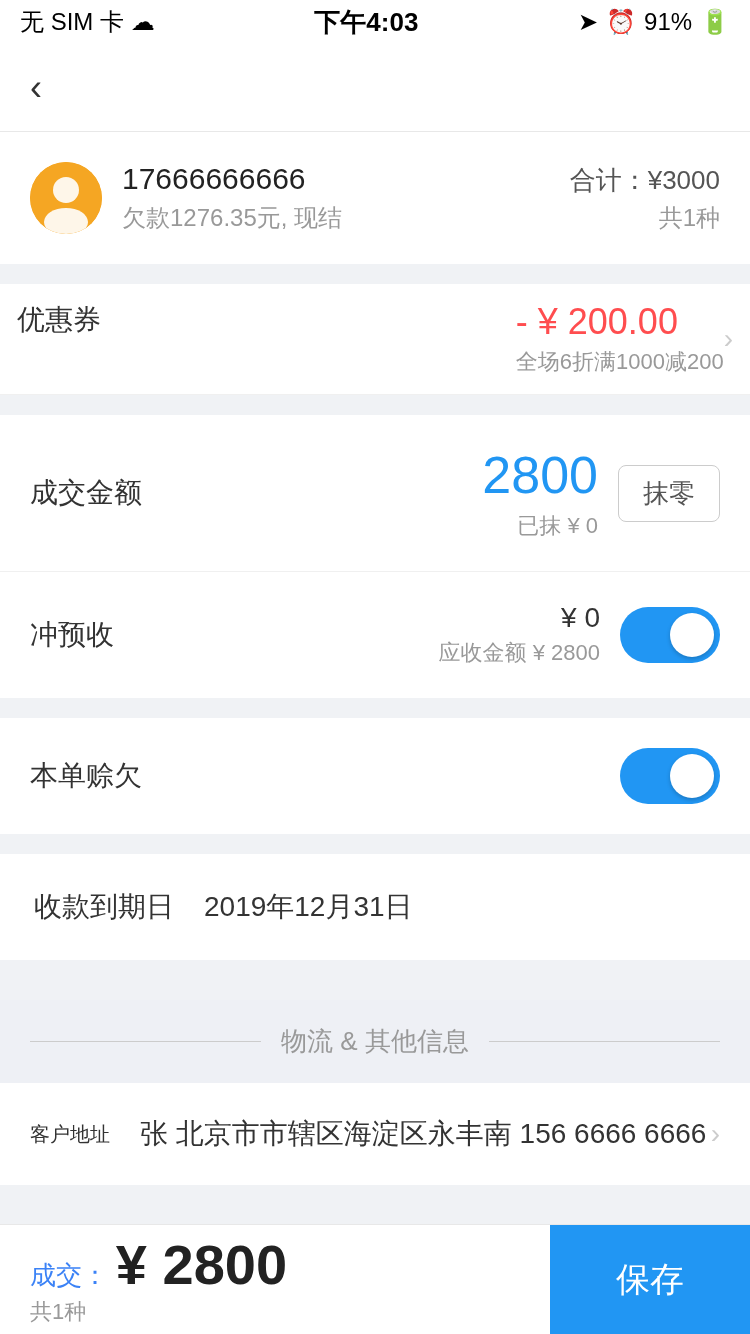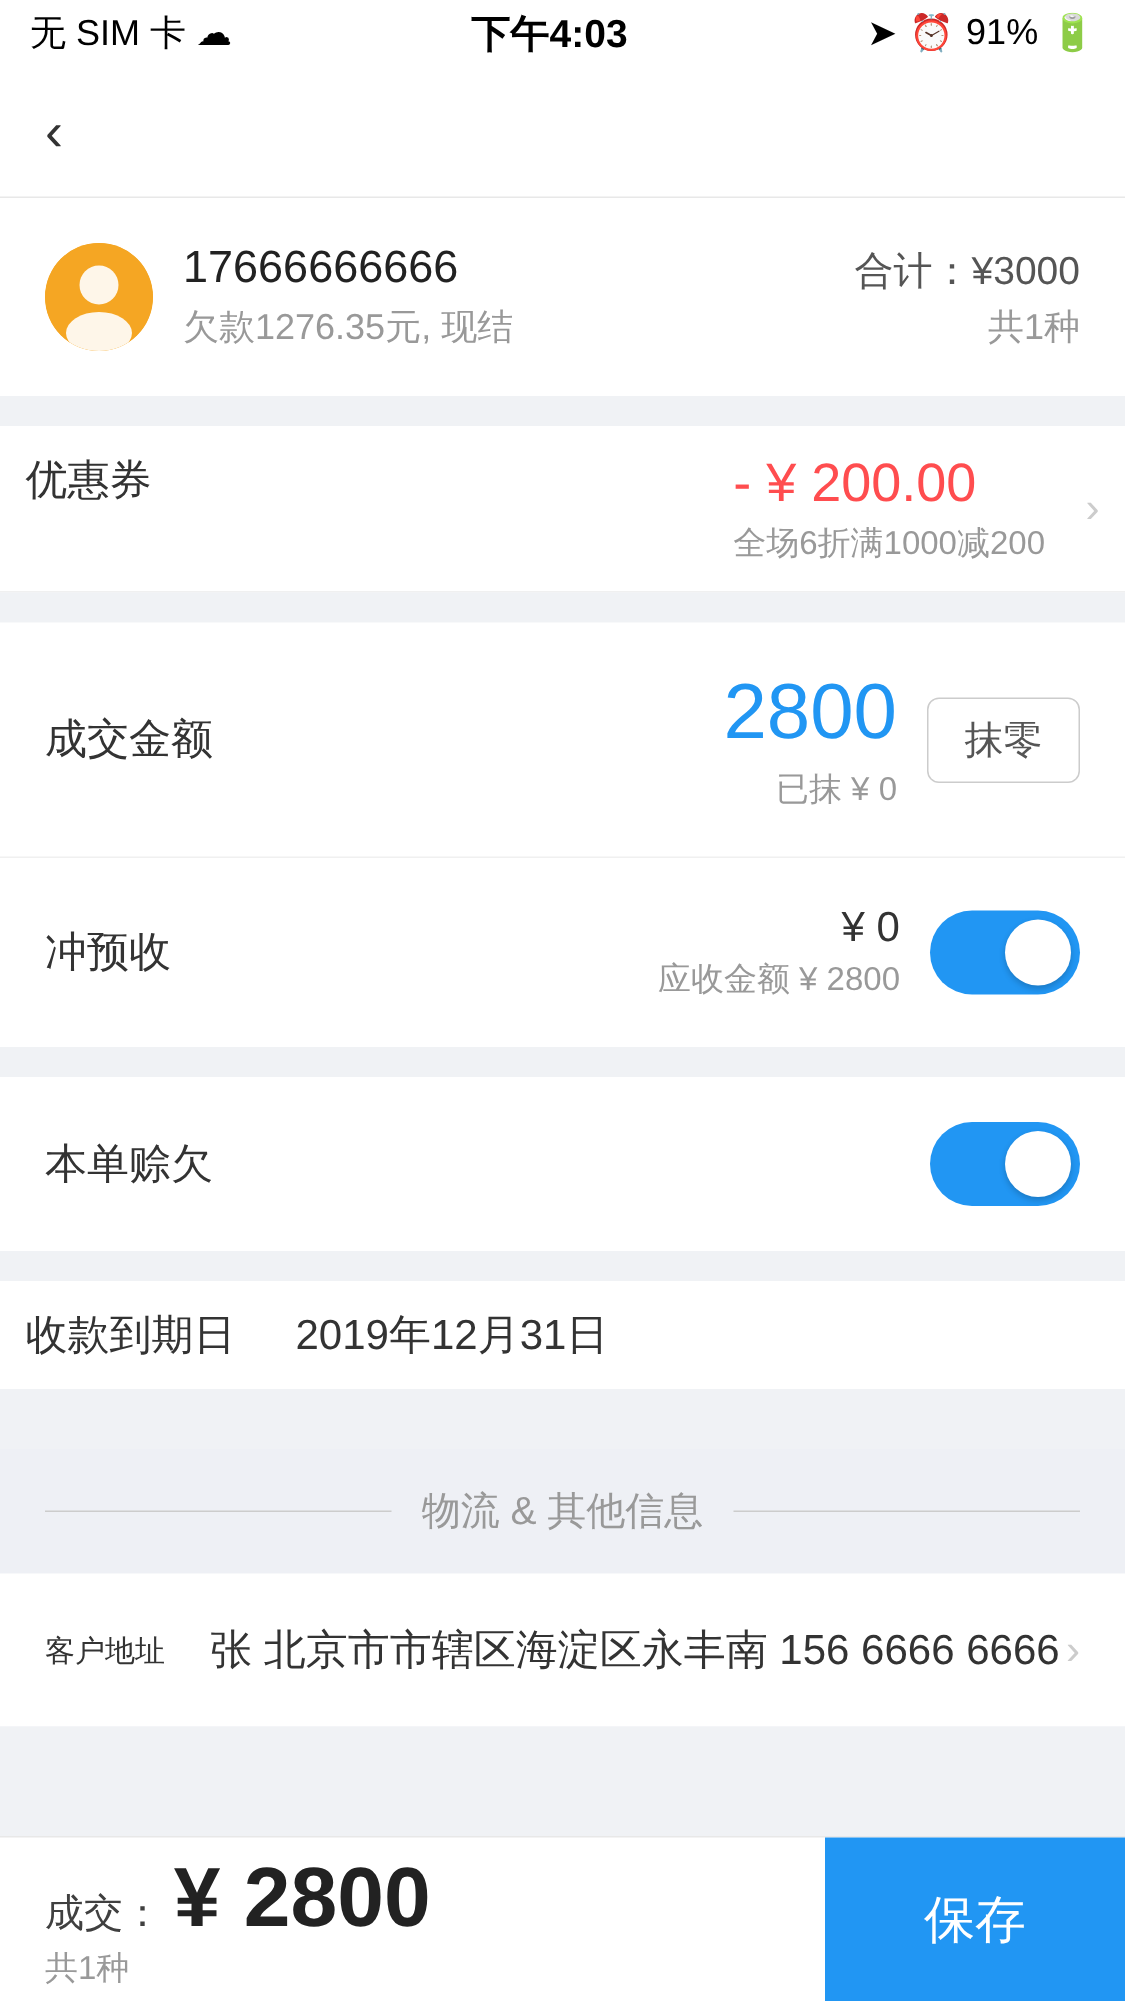--- a/index.html
+++ b/index.html
@@ -91,21 +91,21 @@
     
     .row-item {
       background: #fff;
       padding: 17px;
       display: flex;
       align-items: flex-start;
       justify-content: space-between;
       border-bottom: 1px solid #f0f0f0;
     }
     .row-label { font-size: 28px; color: #333; }
-    .row-right { display: flex; align-items: center; gap: 27px; }
+    .row-right { display: flex; align-items: center; gap: 0; }
     .discount-value { font-size: 36px; color: #ff4d4f; font-weight: 500; }
     .discount-sub { font-size: 22px; color: #999; margin-top: 4px; }
     .chevron { font-size: 28px; color: #ccc; }
 
     
     .amount-section {
       background: #fff;
     }
     .amount-row {
       padding: 30px;
@@ -171,24 +171,24 @@
       display: flex;
       align-items: center;
       justify-content: space-between;
       background: #fff;
     }
     .credit-label { font-size: 28px; color: #333; }
 
     
     .duedate-row {
       background: #fff;
-      padding: 17px;
-      display: flex;
-      align-items: center;
-      gap: 40px;
+      padding: 34px;
+      display: flex;
+      align-items: center;
+      gap: 30px;
       margin-top: 20px;
     }
     .duedate-label { font-size: 28px; color: #333; }
     .duedate-value { font-size: 28px; color: #333; }
 
     
     .logistics-header {
       background: #eef0f5;
       padding: 24px 30px;
       display: flex;
@@ -220,21 +220,21 @@
       height: 110px;
       background: #fff;
       display: flex;
       align-items: center;
       border-top: 1px solid #e8e8e8;
     }
     .bottom-summary {
       flex: 1;
       padding: 0 30px;
     }
-    .bottom-deal { font-size: 26px; color: #404040; }
+    .bottom-deal { font-size: 26px; color: #3b82f6; }
     .bottom-amount { font-size: 56px; color: #222; font-weight: 700; }
     .bottom-count { font-size: 22px; color: #999; }
     .btn-hang {
       width: 200px;
       height: 110px;
       background: #f5a623;
       display: flex;
       align-items: center;
       justify-content: center;
       font-size: 34px;

